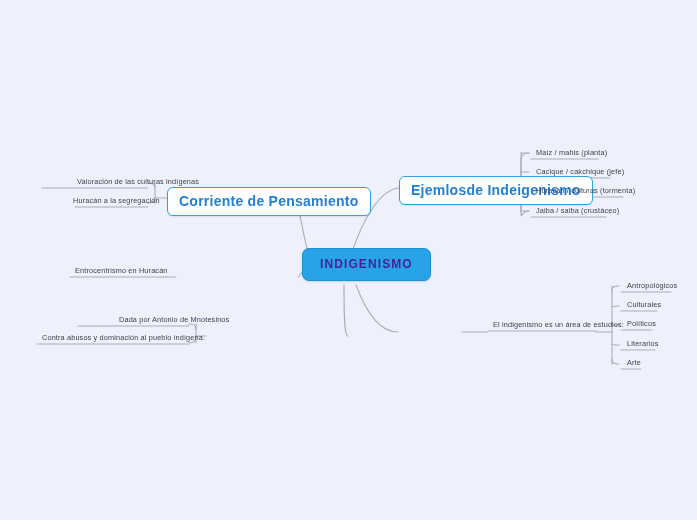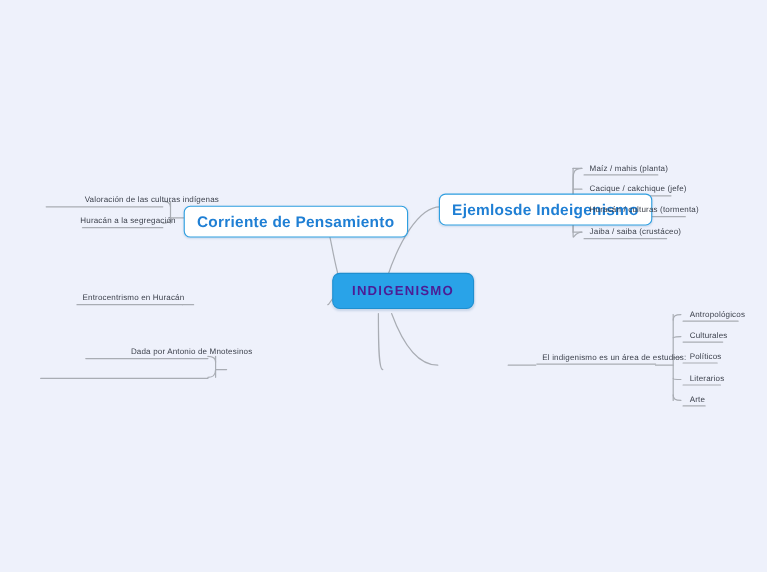--- a/index.html
+++ b/index.html
@@ -155,14 +155,15 @@
   <div class="node branch" style="left:167px; top:187px;">Corriente de Pensamiento</div>
 
   <div class="node leaf left" style="left:42px; top:175px; width:106px;margin-left:30px;">Valoración de las culturas indígenas</div>
   <div class="node leaf left" style="left:68px; top:194px; width:80px;">Huracán a la segregación</div>
 
 
   <div class="node leaf left" style="left:70px; top:264px; width:96px;">Entrocentrismo en Huracán</div>
 
 
   <div class="node leaf left" style="left:78px; top:313px; width:111px;margin-left:36px;">Dada por Antonio de Mnotesinos</div>
+  <div class="node leaf left" style="left:37px; top:331px; width:152px;">Contra abusos y dominación al pueblo indígena.</div>
 
 </div>
 
 </body></html>

